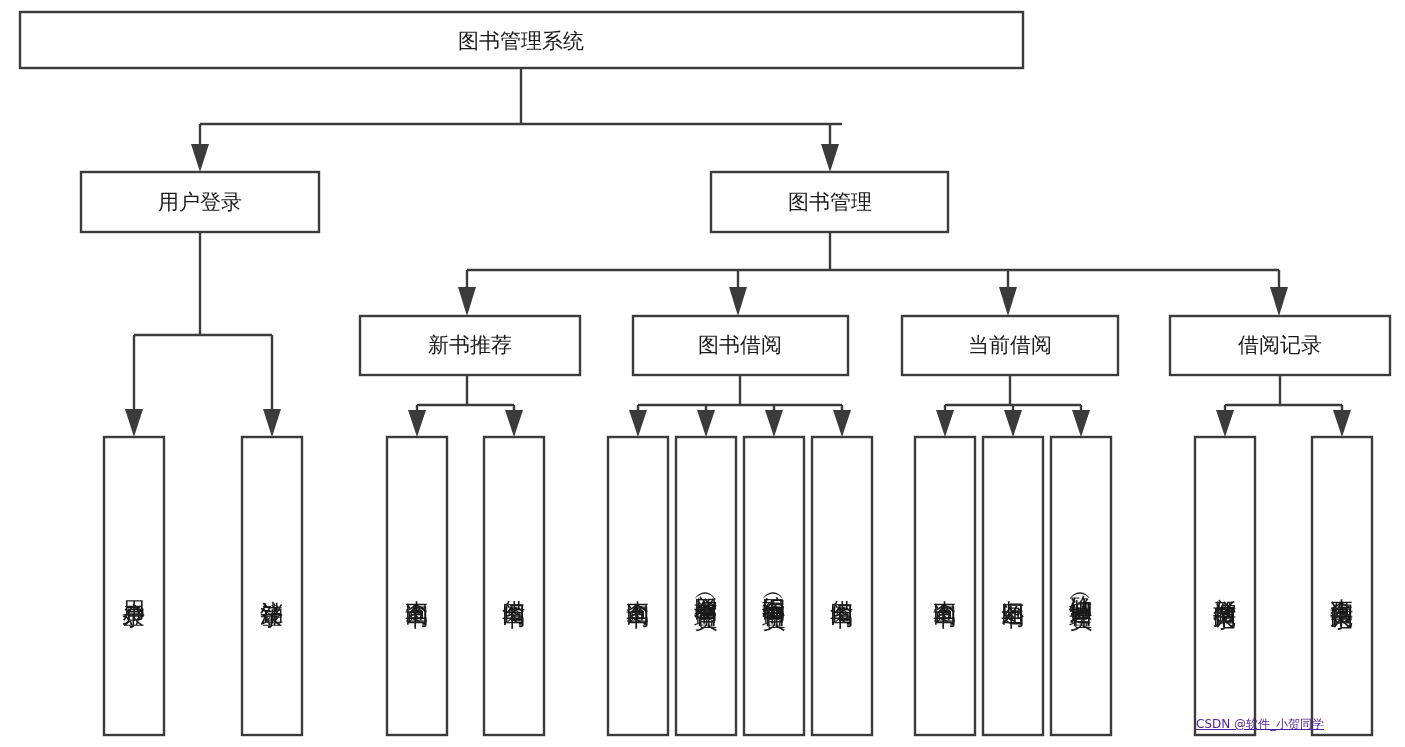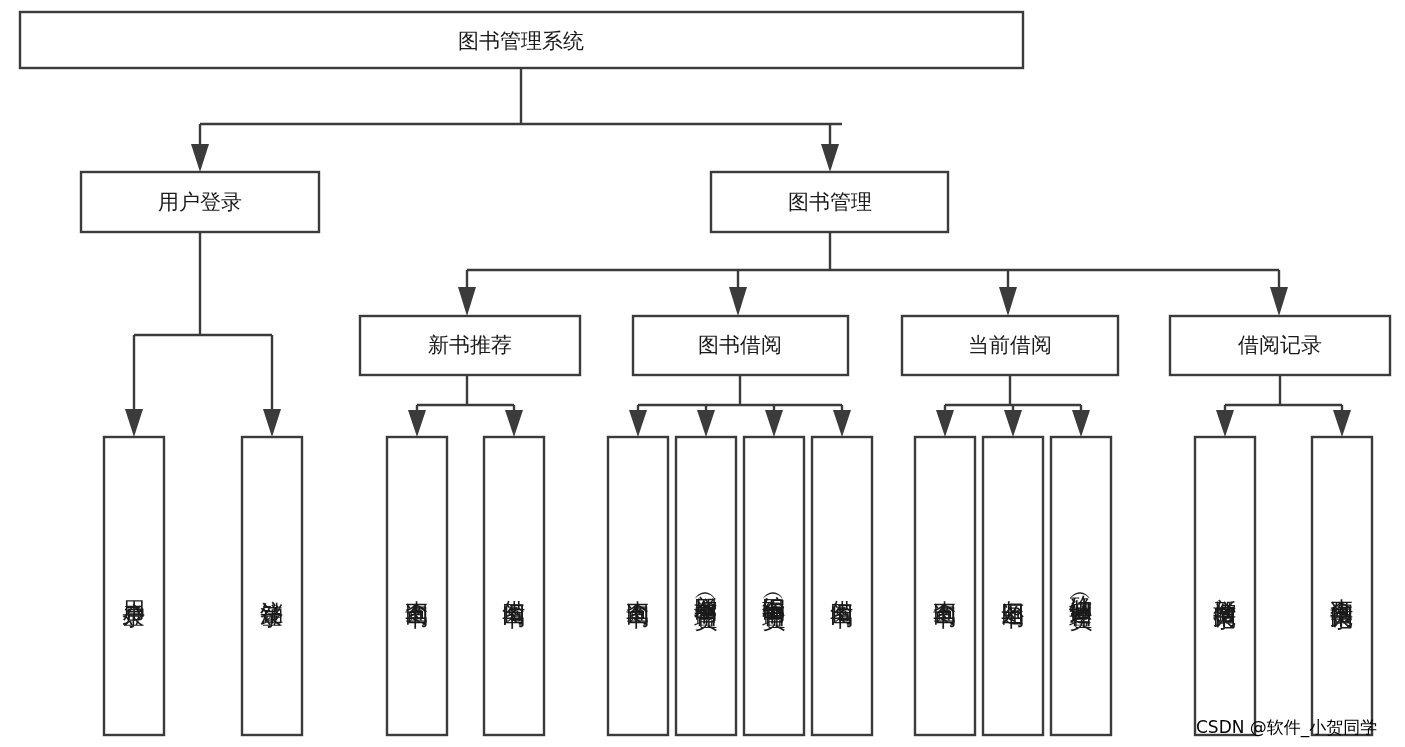--- a/index.html
+++ b/index.html
@@ -60,24 +60,25 @@
     display: flex;
     align-items: center;
     justify-content: center;
     text-align: center;
     white-space: nowrap;
     user-select: none;
   }
   .watermark {
     position: absolute;
     font-family: "DejaVu Sans", "Liberation Sans", sans-serif;
-    font-size: 17px;
-    color: #000000;
+    font-size: 12px;
+    color: #4c1d95;
     white-space: nowrap;
     user-select: none;
+    text-decoration: underline;
   }
 </style>
 </head>
 <body>
 
 <div id="diagram-root">
 
   <svg id="tree-svg" viewBox="0 0 1405 747">
 
     <g>

